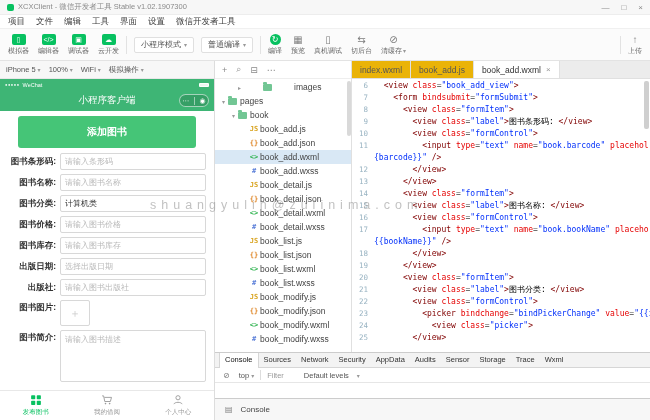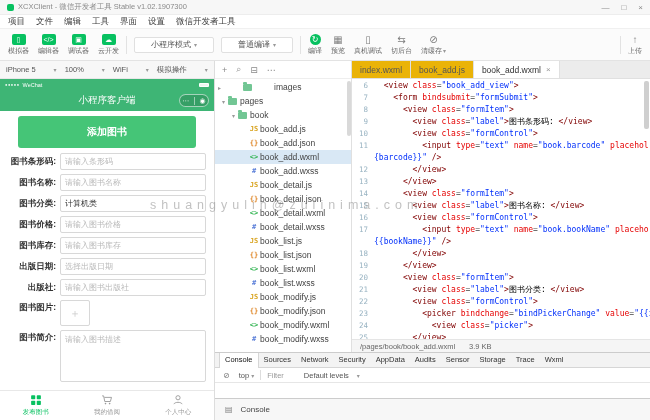--- a/index.html
+++ b/index.html
@@ -16,28 +16,28 @@
 .menu-item{cursor:pointer;white-space:nowrap}
 
 .toolbar{height:32px;background:#fbfbfb;border-bottom:1px solid #e3e3e3;display:flex;align-items:center;padding:0 8px;gap:7px;flex:none}
 .tb-group{display:flex;gap:9px;align-items:center}
 .tb-btn{display:flex;flex-direction:column;align-items:center;gap:1px;cursor:pointer}
 .tb-ico{min-width:14px;height:11px;border-radius:2px;background:#07c160;color:#fff;font-size:7px;line-height:11px;text-align:center;display:block;padding:0 1px}
 .tb-ico.gray{background:transparent;color:#7d7d7d;font-size:10px;height:11px}
 .tb-ico.green{background:#07c160;border-radius:50%;width:11px;min-width:11px;height:11px;line-height:11px;font-size:8px}
 .tb-label{font-size:7px;color:#666;white-space:nowrap;display:flex;align-items:center;gap:1px}
 .tb-sep{width:1px;height:18px;background:#e2e2e2}
-.tb-select{display:flex;align-items:center;gap:3px;border:1px solid #e0e0e0;background:#fff;border-radius:2px;height:16px;padding:0 16px;font-size:8px;color:#555;cursor:pointer}
+.tb-select{display:flex;align-items:center;gap:3px;border:1px solid #e0e0e0;background:#fff;border-radius:2px;height:16px;padding:0 6px;font-size:8px;color:#555;cursor:pointer}
 .caret{font-size:6px;color:#999}
 .tb-spacer{flex:1}
 
 .main{flex:1;display:flex;min-height:0}
 .simulator{width:215px;border-right:1px solid #ddd;display:flex;flex-direction:column;background:#fff;flex:none}
 .sim-controls{height:18px;background:#f7f7f7;border-bottom:1px solid #e8e8e8;display:flex;align-items:center;gap:8px;padding:0 6px;font-size:7.5px;color:#555;flex:none}
-.sim-ctl{display:flex;align-items:center;gap:18px;cursor:pointer;white-space:nowrap}
+.sim-ctl{display:flex;align-items:center;gap:2px;cursor:pointer;white-space:nowrap}
 .phone{flex:1;display:flex;flex-direction:column;background:#fff;overflow:hidden}
 .p-status{height:11px;background:#3eb575;color:#fff;display:flex;align-items:center;padding:0 5px;font-size:5.5px;gap:3px;flex:none}
 .sig{font-size:4px;letter-spacing:.5px}
 .batt{margin-left:auto;width:10px;height:4px;border:1px solid rgba(255,255,255,.85);border-radius:1px;background:rgba(255,255,255,.9)}
 .p-nav{height:21px;background:#3eb575;color:#fff;display:flex;align-items:center;justify-content:center;position:relative;flex:none}
 .p-title{font-size:9.5px}
 .capsule{position:absolute;right:5px;top:4px;height:13px;width:30px;border:1px solid rgba(255,255,255,.55);background:rgba(0,0,0,.12);border-radius:7px;display:flex;align-items:center;justify-content:space-around;font-size:7px;color:#fff;cursor:pointer}
 .capsule i{width:1px;height:8px;background:rgba(255,255,255,.5)}
 .banner{margin:5px 18px 4px;height:32px;background:#45c577;border-radius:3px;color:#fff;font-size:10px;font-weight:bold;display:flex;align-items:center;justify-content:center;flex:none}
 .form{flex:1;padding:1px 8px 0 0;overflow:hidden}
@@ -288,21 +288,21 @@
       <div class="upper">
 
         <div class="explorer">
           <div class="exp-toolbar">
               <span class="exp-ico">+</span>
               <span class="exp-ico">⌕</span>
               <span class="exp-ico">⊟</span>
               <span class="exp-ico">⋯</span>
             </div>
           <div class="tree">
-              <div class="trow" style="padding-left: 0; gap: 19px;">
+              <div class="trow" style="padding-left: 20px; gap: 19px;">
                 <span class="arrow">▸</span>
                 <span class="ico-folder"></span>
                 <span>images</span>
               </div>
               <div class="trow" style="padding-left: 4px;">
                 <span class="arrow">▾</span>
                 <span class="ico-folder"></span>
                 <span>pages</span>
               </div>
               <div class="trow" style="padding-left: 14px;">
@@ -427,24 +427,20 @@
                 <div class="cline"><span class="lnum">19</span><span class="tk-t">      &lt;/view&gt;</span></div>
                 <div class="cline"><span class="lnum">20</span><span class="tk-t">      &lt;view</span><span class="tk-a"> class</span><span class="tk-p">=</span><span class="tk-s">"formItem"</span><span class="tk-t">&gt;</span></div>
                 <div class="cline"><span class="lnum">21</span><span class="tk-t">        &lt;view</span><span class="tk-a"> class</span><span class="tk-p">=</span><span class="tk-s">"label"</span><span class="tk-t">&gt;</span><span class="tk-x">图书分类: </span><span class="tk-t">&lt;/view&gt;</span></div>
                 <div class="cline"><span class="lnum">22</span><span class="tk-t">        &lt;view</span><span class="tk-a"> class</span><span class="tk-p">=</span><span class="tk-s">"formControl"</span><span class="tk-t">&gt;</span></div>
                 <div class="cline"><span class="lnum">23</span><span class="tk-t">          &lt;picker</span><span class="tk-a"> bindchange</span><span class="tk-p">=</span><span class="tk-s">"bindPickerChange"</span><span class="tk-a"> value</span><span class="tk-p">=</span><span class="tk-s">"{{index}}"</span></div>
                 <div class="cline"><span class="lnum">24</span><span class="tk-t">            &lt;view</span><span class="tk-a"> class</span><span class="tk-p">=</span><span class="tk-s">"picker"</span><span class="tk-t">&gt;</span></div>
                 <div class="cline"><span class="lnum">25</span><span class="tk-t">        &lt;/view&gt;</span></div>
               </div>
             <div class="ed-scroll"></div>
           </div>
-          <div class="ed-status">
-            <span>/pages/book/book_add.wxml</span>
-            <span>3.9 KB</span>
-          </div>
         </div>
 
       </div>
 
       <div class="devtools">
         <div class="dt-tabs">
             <span class="dt-tab active">Console</span>
             <span class="dt-tab">Sources</span>
             <span class="dt-tab">Network</span>
             <span class="dt-tab">Security</span>

